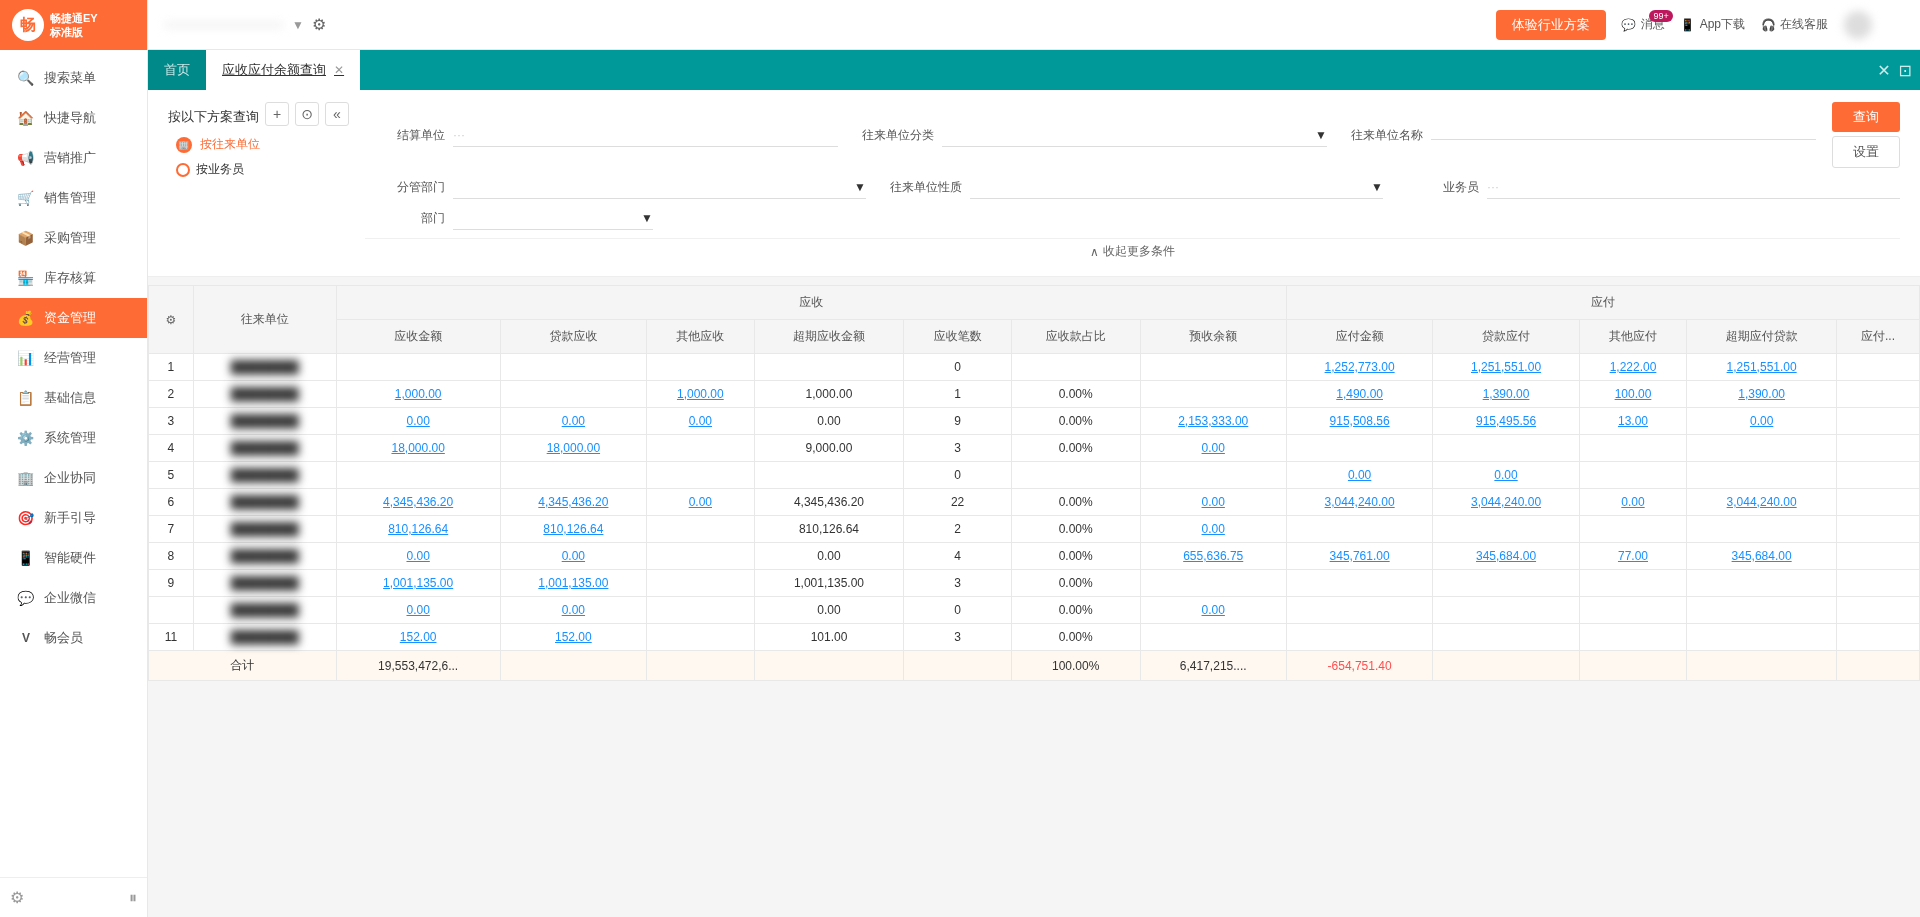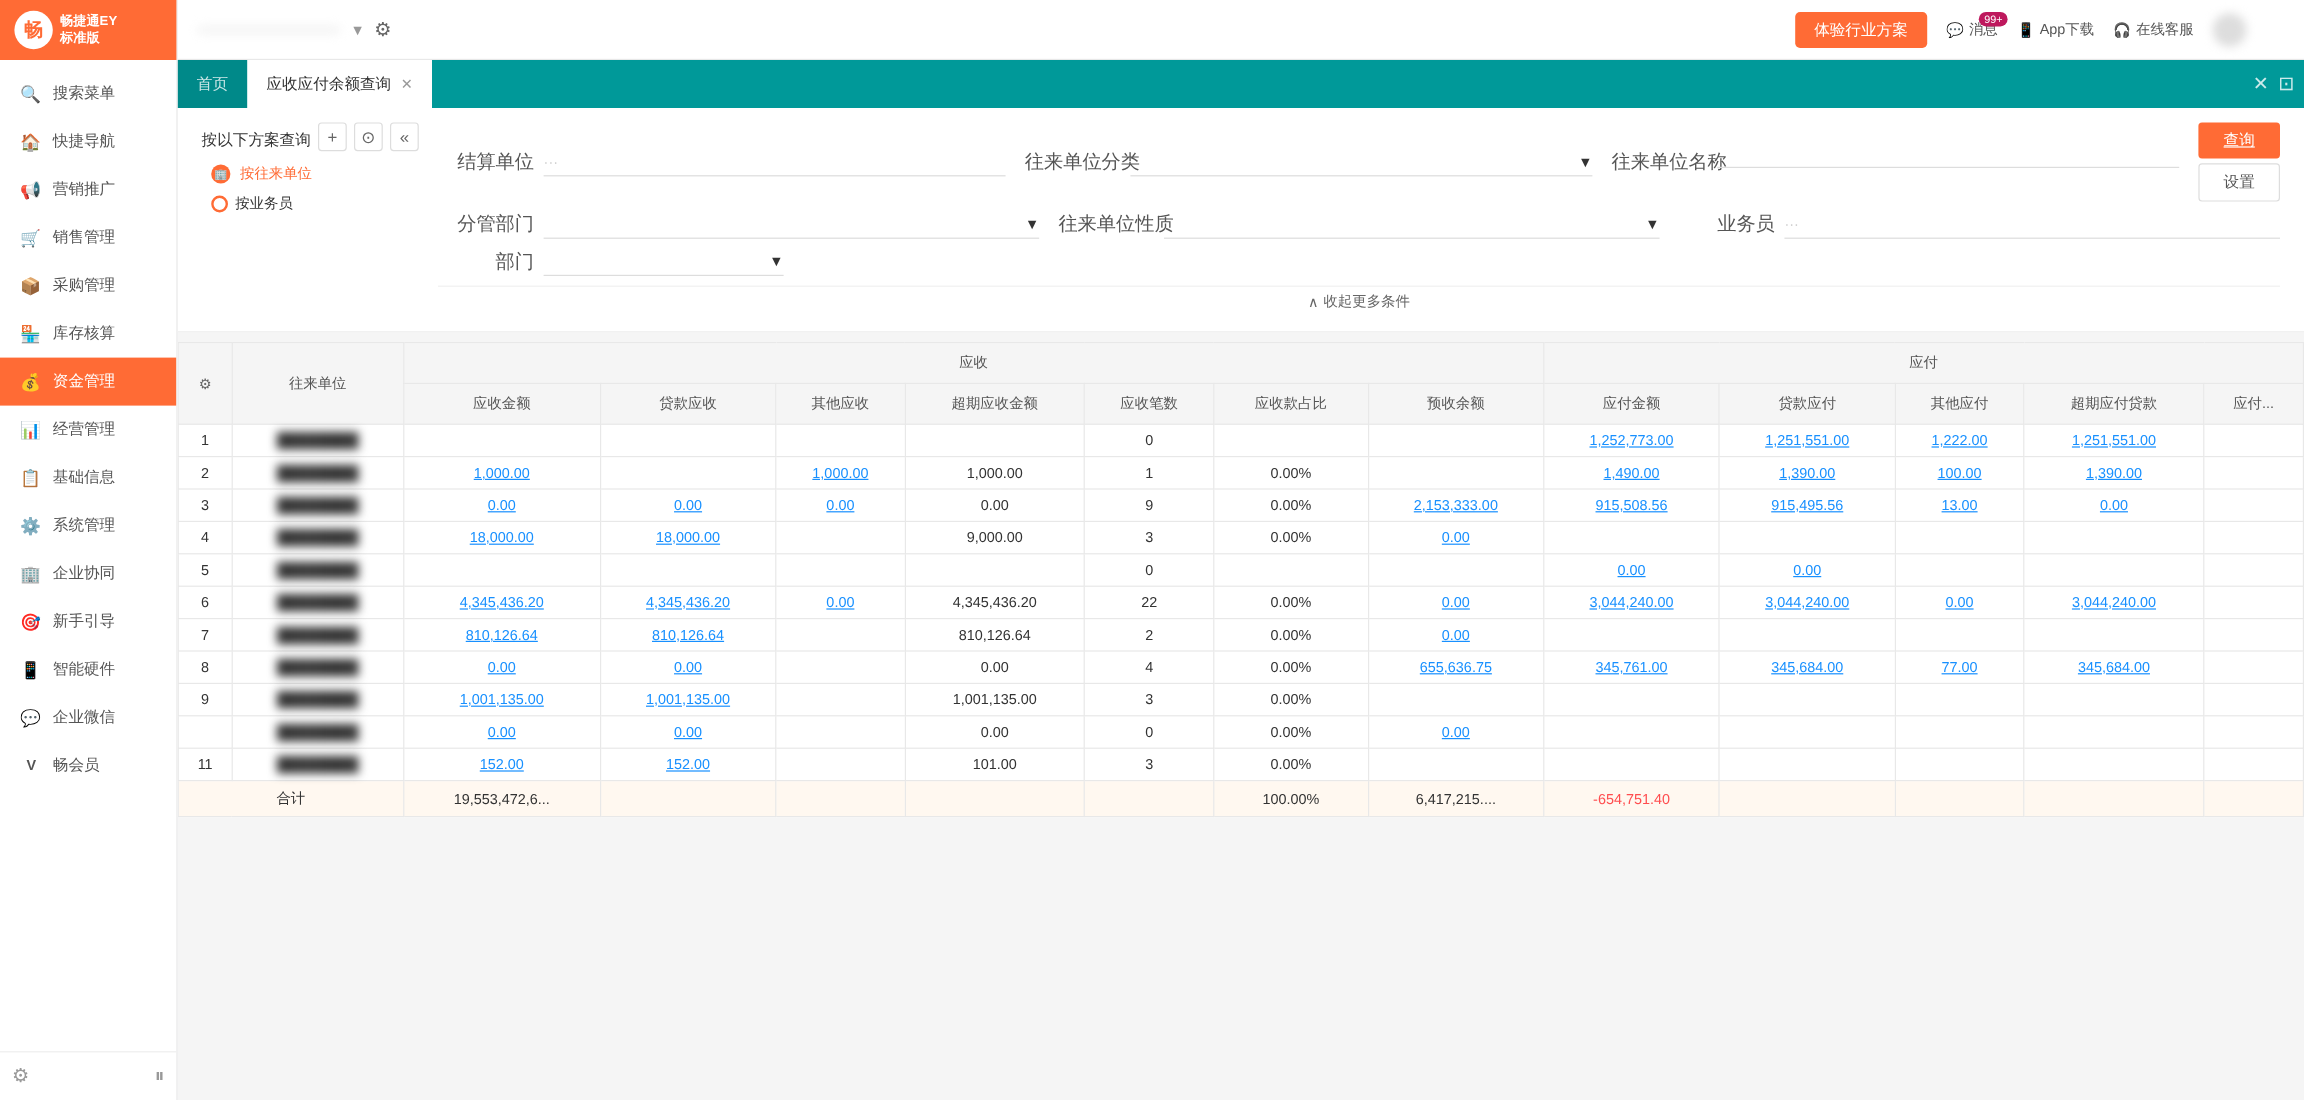--- a/index.html
+++ b/index.html
@@ -32,50 +32,50 @@
     .header-icon-group { display: flex; align-items: center; gap: 16px; }
     .header-icon-item { display: flex; align-items: center; gap: 4px; color: #555; cursor: pointer; font-size: 12px; position: relative; }
     .msg-badge { background: #be185d; color: #fff; font-size: 9px; padding: 1px 4px; border-radius: 8px; position: absolute; top: -6px; right: -8px; min-width: 18px; text-align: center; }
     .user-avatar { width: 28px; height: 28px; background: #ddd; border-radius: 50%; }
     .settings-icon { cursor: pointer; color: #666; font-size: 16px; }
 
     
     .tab-bar { height: 40px; background: #009999; display: flex; align-items: center; padding: 0; }
     .tab-item { padding: 0 16px; height: 40px; display: flex; align-items: center; color: rgba(255,255,255,0.8); cursor: pointer; font-size: 13px; gap: 8px; }
     .tab-item.home { background: rgba(0,0,0,0.1); }
-    .tab-item.active { background: #fff; color: #333; }
+    .tab-item.active { background: #fff; color: #333; text-decoration: underline; }
     .tab-close { color: #999; font-size: 12px; cursor: pointer; }
     .tab-bar-right { margin-left: auto; display: flex; align-items: center; gap: 8px; padding-right: 8px; }
     .tab-bar-btn { color: rgba(255,255,255,0.8); cursor: pointer; font-size: 16px; }
 
     
     .page-content { flex: 1; overflow: auto; background: #f5f5f5; }
 
     
     .page-header { background: #fff; padding: 12px 20px; display: flex; justify-content: space-between; align-items: center; border-bottom: 1px solid #eee; }
     .page-title { font-size: 16px; font-weight: bold; color: #333; }
     .page-header-actions { display: flex; gap: 8px; }
     .action-btn { padding: 4px 12px; border: 1px solid #ddd; background: #fff; color: #555; cursor: pointer; border-radius: 3px; font-size: 12px; display: flex; align-items: center; gap: 4px; }
 
     
     .filter-section { background: #fff; padding: 12px 20px; margin-bottom: 8px; border-bottom: 1px solid #eee; }
     .filter-row { display: flex; align-items: center; gap: 16px; margin-bottom: 8px; }
     .filter-toolbar-btn { width: 24px; height: 24px; border: 1px solid #ddd; background: #fff; border-radius: 3px; cursor: pointer; display: flex; align-items: center; justify-content: center; color: #666; font-size: 14px; }
     .filter-label { color: #333; font-size: 13px; font-weight: 500; }
     .filter-item { flex: 1; display: flex; align-items: center; gap: 8px; min-width: 200px; }
-    .filter-item-label { color: #555; font-size: 16px; white-space: nowrap; width: 80px; text-align: right; }
+    .filter-item-label { color: #555; font-size: 12px; white-space: nowrap; width: 80px; text-align: right; }
     .filter-input { flex: 1; border-bottom: 1px solid #ddd; padding: 4px 0; font-size: 12px; color: #333; display: flex; align-items: center; justify-content: space-between; cursor: pointer; min-width: 160px; }
     .filter-input .dots { color: #ccc; }
     .filter-select { flex: 1; border-bottom: 1px solid #ddd; padding: 4px 0; font-size: 12px; color: #333; display: flex; align-items: center; justify-content: space-between; cursor: pointer; }
     .scheme-option { display: flex; align-items: center; gap: 6px; cursor: pointer; padding: 2px 8px; }
     .scheme-option.active { color: #ff6b35; }
     .scheme-option .radio-dot { width: 14px; height: 14px; border-radius: 50%; border: 2px solid #ff6b35; display: flex; align-items: center; justify-content: center; }
     .scheme-option .scheme-icon { width: 16px; height: 16px; background: #ff6b35; border-radius: 50%; display: flex; align-items: center; justify-content: center; color: #fff; font-size: 9px; margin-right: 2px; }
     .collapse-more { display: flex; align-items: center; justify-content: center; padding: 4px; color: #666; font-size: 12px; cursor: pointer; gap: 4px; border-top: 1px solid #f0f0f0; margin-top: 8px; }
-    .query-btn { background: #ff6b35; color: #fff; border: none; padding: 6px 20px; border-radius: 3px; cursor: pointer; font-size: 13px; text-decoration: underline; }
+    .query-btn { background: #ff6b35; color: #fff; border: none; padding: 6px 20px; border-radius: 3px; cursor: pointer; font-size: 13px; }
     .settings-btn { background: #fff; color: #555; border: 1px solid #ddd; padding: 6px 20px; border-radius: 3px; cursor: pointer; font-size: 13px; }
 
     
     .table-container { background: #fff; margin: 0 0 8px 0; overflow: auto; }
     .data-table { width: 100%; border-collapse: collapse; font-size: 12px; }
     .data-table th { background: #f5f5f5; padding: 8px 6px; text-align: center; border: 1px solid #e8e8e8; color: #555; font-weight: 500; white-space: nowrap; }
     .data-table td { padding: 6px; text-align: center; border: 1px solid #e8e8e8; color: #333; white-space: nowrap; }
     .underlined { text-decoration: underline; color: #1890ff; cursor: pointer; }
     .table-settings-icon { color: #666; cursor: pointer; }
     .col-group-header { background: #f5f5f5; text-align: center; }

